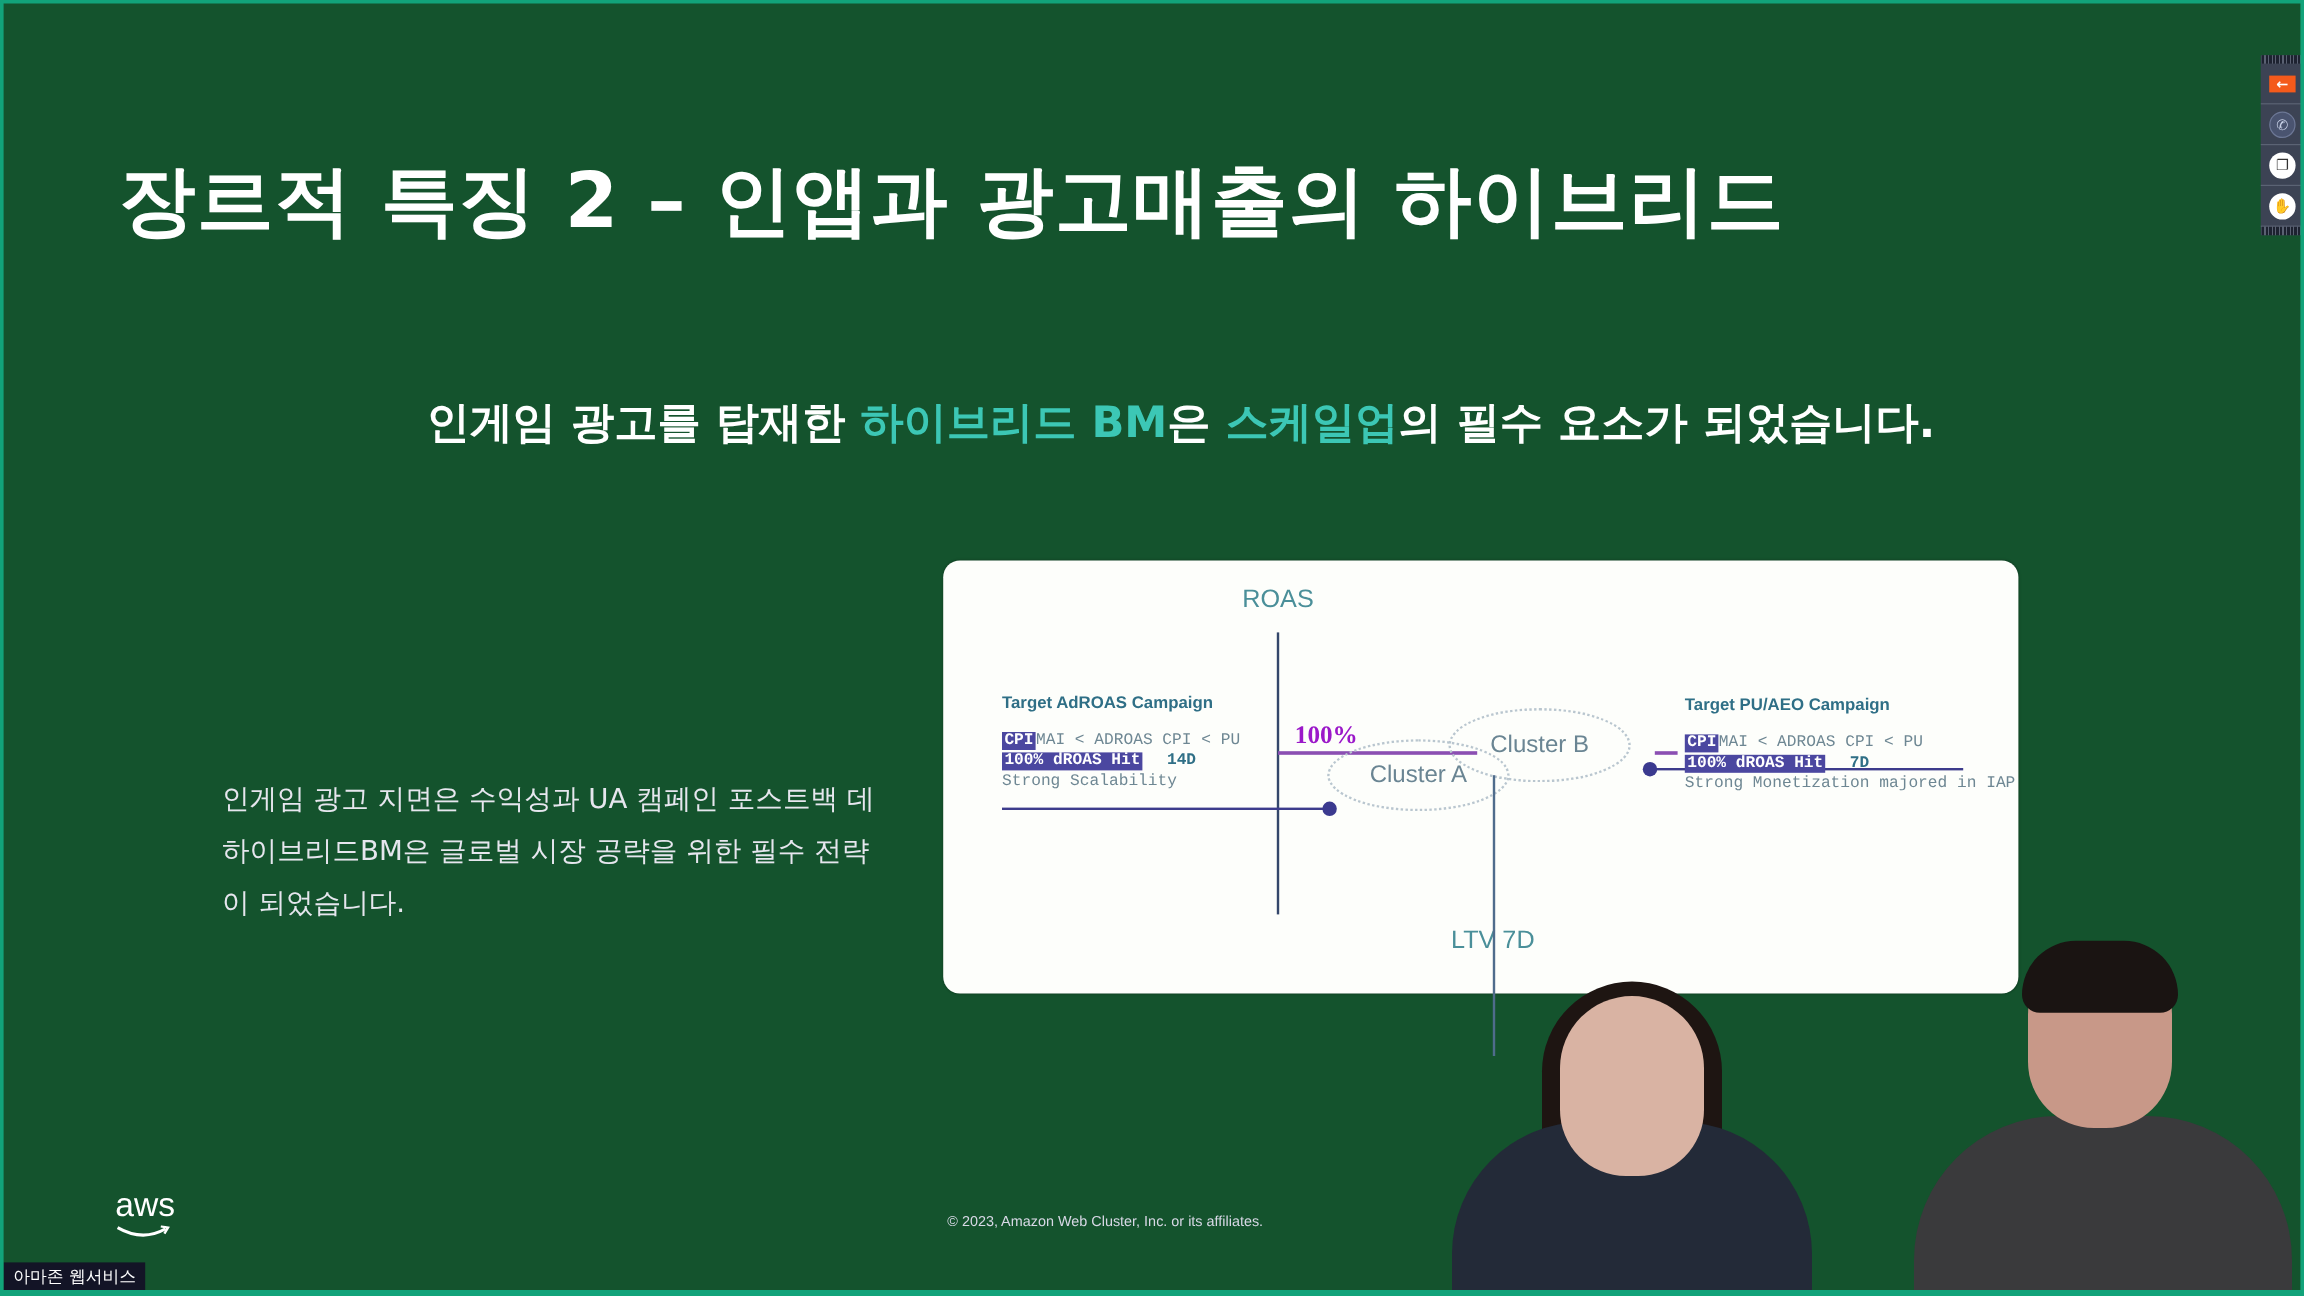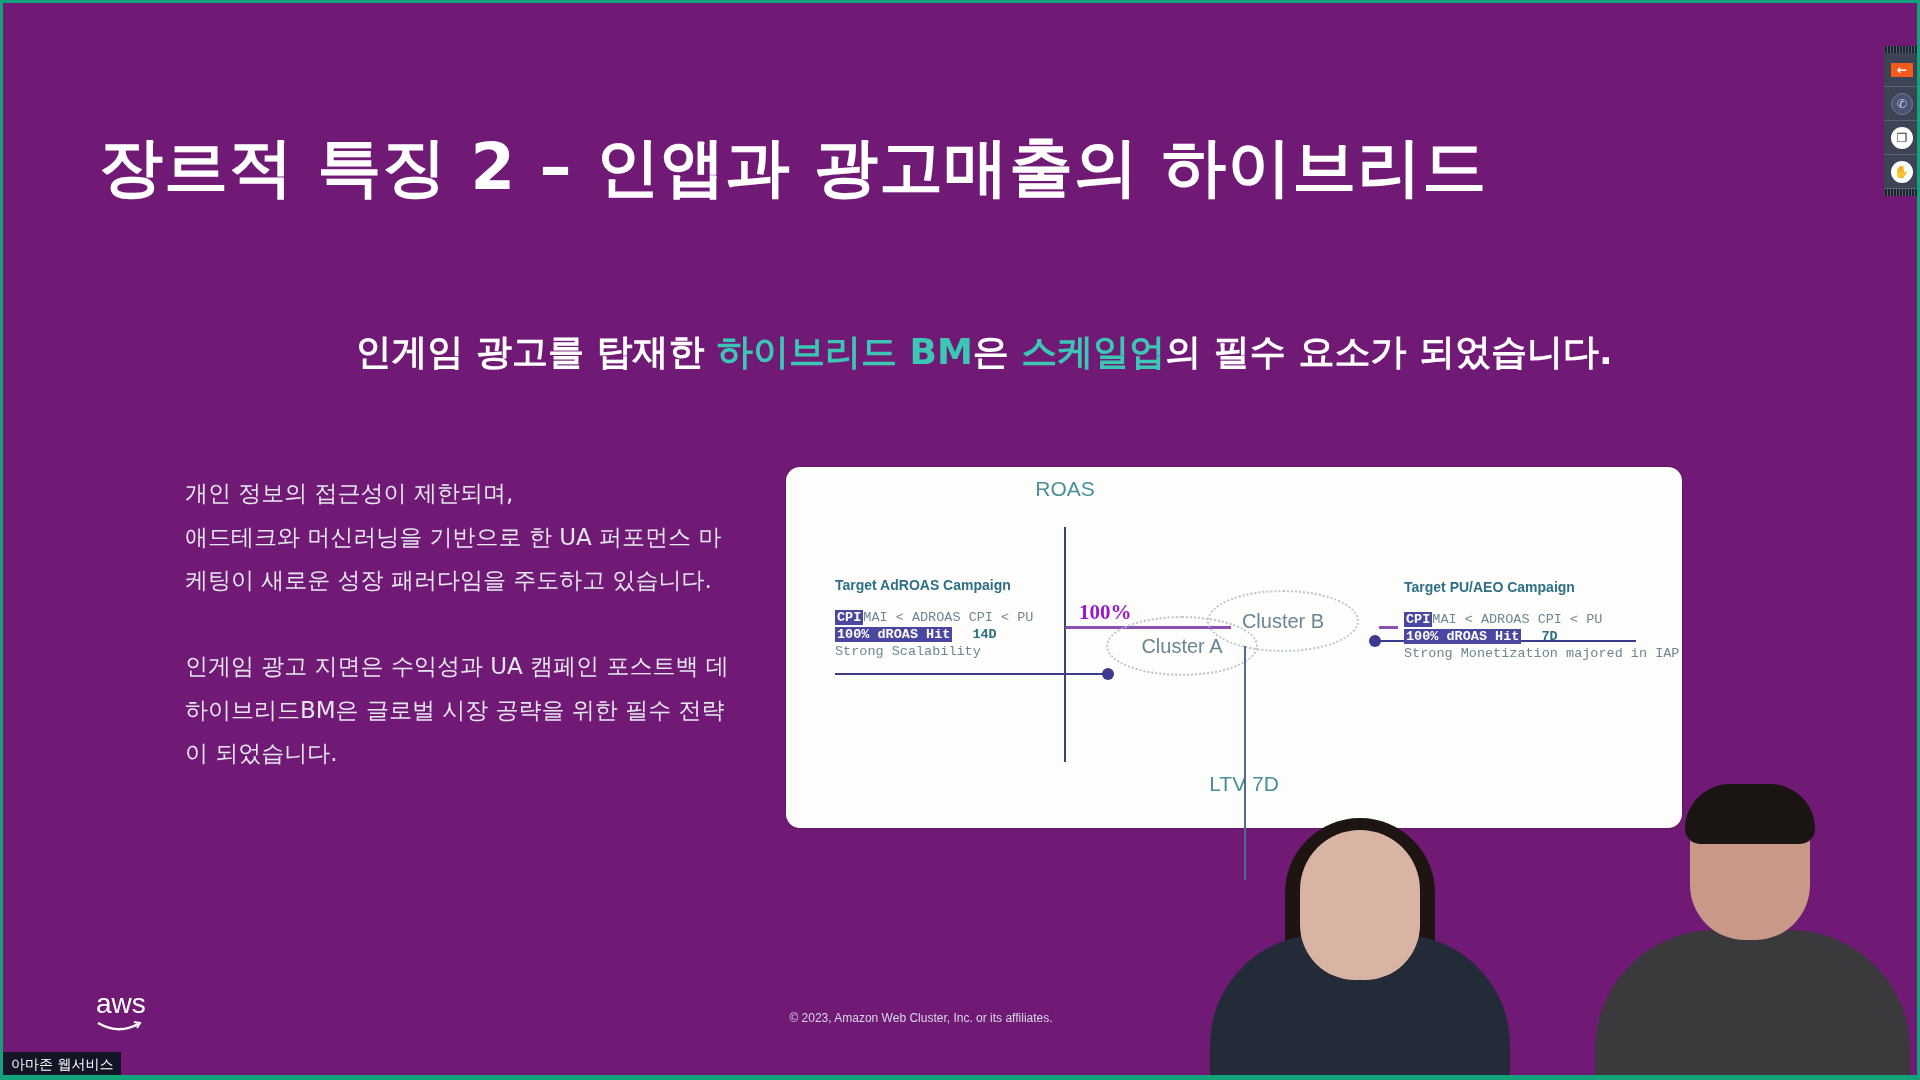--- a/index.html
+++ b/index.html
@@ -1,20 +1,20 @@
 <!DOCTYPE html>
 <html><head>
   <meta charset="utf-8">
   <style>
     * { margin: 0; padding: 0; box-sizing: border-box; }
     html, body { width: 1920px; height: 1080px; overflow: hidden; background: #1f2160; }
     body { position: relative; font-family: "DejaVu Sans", "Liberation Sans", sans-serif; color: #fff; }
 
     .frame { position: absolute; inset: 0; border: 3px solid #12a37a; border-bottom-width: 5px; pointer-events: none; z-index: 50; }
-    .slide { position: absolute; inset: 0; background: #701a75; }
+    .slide { position: absolute; inset: 0; background: #14532d; }
 
     .title { position: absolute; left: 99px; top: 124px; font-size: 64px; font-weight: bold; letter-spacing: 1px; color: #ffffff; white-space: nowrap; }
     .subtitle { position: absolute; left: 0; width: 1920px; top: 328px; text-align: center; font-size: 36px; font-weight: bold; color: #ffffff; white-space: nowrap; margin-left: 24px; }
     .subtitle .hl { color: #3cc7b5; }
 
     .body-text { position: absolute; left: 185px; width: 540px; font-size: 23px; line-height: 43.5px; color: #e6e6ee; }
     .para1 { top: 472px; }
     .para2 { top: 645px; }
     .body-text .line { display: block; white-space: nowrap; }
 
@@ -63,34 +63,29 @@
 <body>
 
 <div class="slide">
 
   <div class="title">장르적 특징 2 – 인앱과 광고매출의 하이브리드</div>
 
   <div class="subtitle">
     <span>인게임 광고를 탑재한 </span><span class="hl">하이브리드 BM</span><span>은 </span><span class="hl">스케일업</span><span>의 필수 요소가 되었습니다.</span>
   </div>
 
-  <div class="body-text para1">
-    <span class="line">개인 정보의 접근성이 제한되며,</span>
-    <span class="line">애드테크와 머신러닝을 기반으로 한 UA 퍼포먼스 마</span>
-    <span class="line">케팅이 새로운 성장 패러다임을 주도하고 있습니다.</span>
-  </div>
 
   <div class="body-text para2">
     <span class="line">인게임 광고 지면은 수익성과 UA 캠페인 포스트백 데</span>
     <span class="line">하이브리드BM은 글로벌 시장 공략을 위한 필수 전략</span>
     <span class="line">이 되었습니다.</span>
   </div>
 
   <div class="card">
-    <div class="abs axis-label" style="left:279px; top:22px;">ROAS</div>
+    <div class="abs axis-label" style="left:279px; top:33px;">ROAS</div>
     <div class="abs vline" style="left:278px; top:60px; height:235px;"></div>
 
     <div class="abs pline" style="left:279px; top:159px; width:166px;"></div>
     <div class="abs pline" style="left:593px; top:159px; width:19px;"></div>
     <div class="abs pct" style="left:293px; top:133px;">100%</div>
 
     <div class="abs hline" style="left:49px; top:206px; width:273px;"></div>
     <div class="abs dot" style="left:322px; top:207px;"></div>
 
     <div class="abs ellipse" style="left:396px; top:179px; width:152px; height:60px;">

